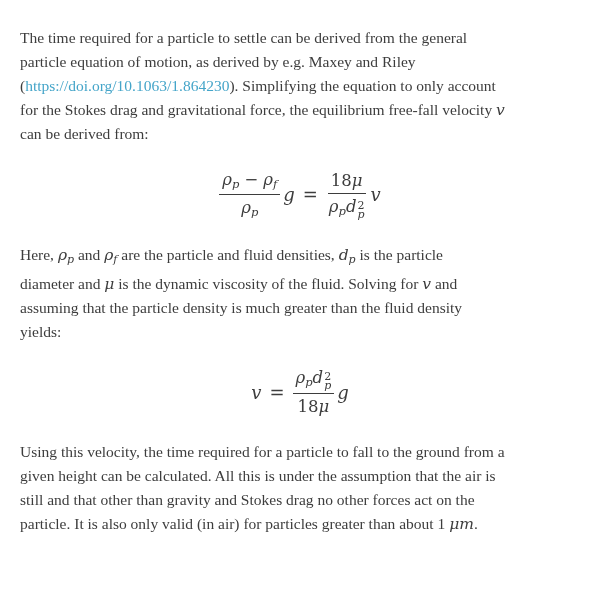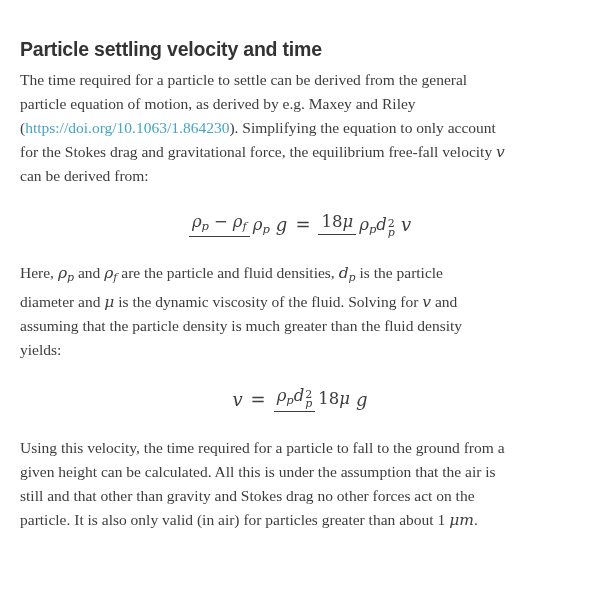--- a/index.html
+++ b/index.html
@@ -56,21 +56,22 @@
     display: flex;
     justify-content: center;
     align-items: center;
     margin: 24px 0;
     font-family: "DejaVu Serif", serif;
     font-size: 18px;
     color: var(--text);
   }
   .frac {
     display: inline-flex;
-    align-items: flex-start;
+    flex-direction: column;
+    align-items: center;
     font-size: 16.5px;
     text-align: center;
   }
   .frac .num {
     padding: 0 3px 3px 3px;
     border-bottom: 1.2px solid var(--text);
     white-space: nowrap;
   }
   .frac .den {
     padding: 3px 3px 0 3px;
@@ -103,21 +104,20 @@
     font-size: 11px;
     line-height: 9px;
     font-style: italic;
   }
 </style>
 </head>
 <body>
 
 <main class="article">
 
-  <h1 class="title">Particle settling velocity and time</h1>
 
   <p class="para"><span class="seg-text">The time required for a particle to settle can be derived from the general</span><br><span class="seg-text">particle equation of motion, as derived by e.g. Maxey and Riley</span><br><span class="seg-text">(</span><a href="#" class="seg-link">https://doi.org/10.1063/1.864230</a><span class="seg-text">). Simplifying the equation to only account</span><br><span class="seg-text">for the Stokes drag and gravitational force, the equilibrium free-fall velocity </span><span class="seg-math">v</span><br><span class="seg-text">can be derived from:</span></p>
 
   <div class="eq">
     <span class="frac">
         <span class="num"><span class="mi">ρ</span><span class="msub">p</span><span class="mo">−</span><span class="mi">ρ</span><span class="msub">f</span></span>
         <span class="den"><span class="mi">ρ</span><span class="msub">p</span></span>
       </span>
       <span class="mi sp">g</span>
     <span class="rel">=</span>

